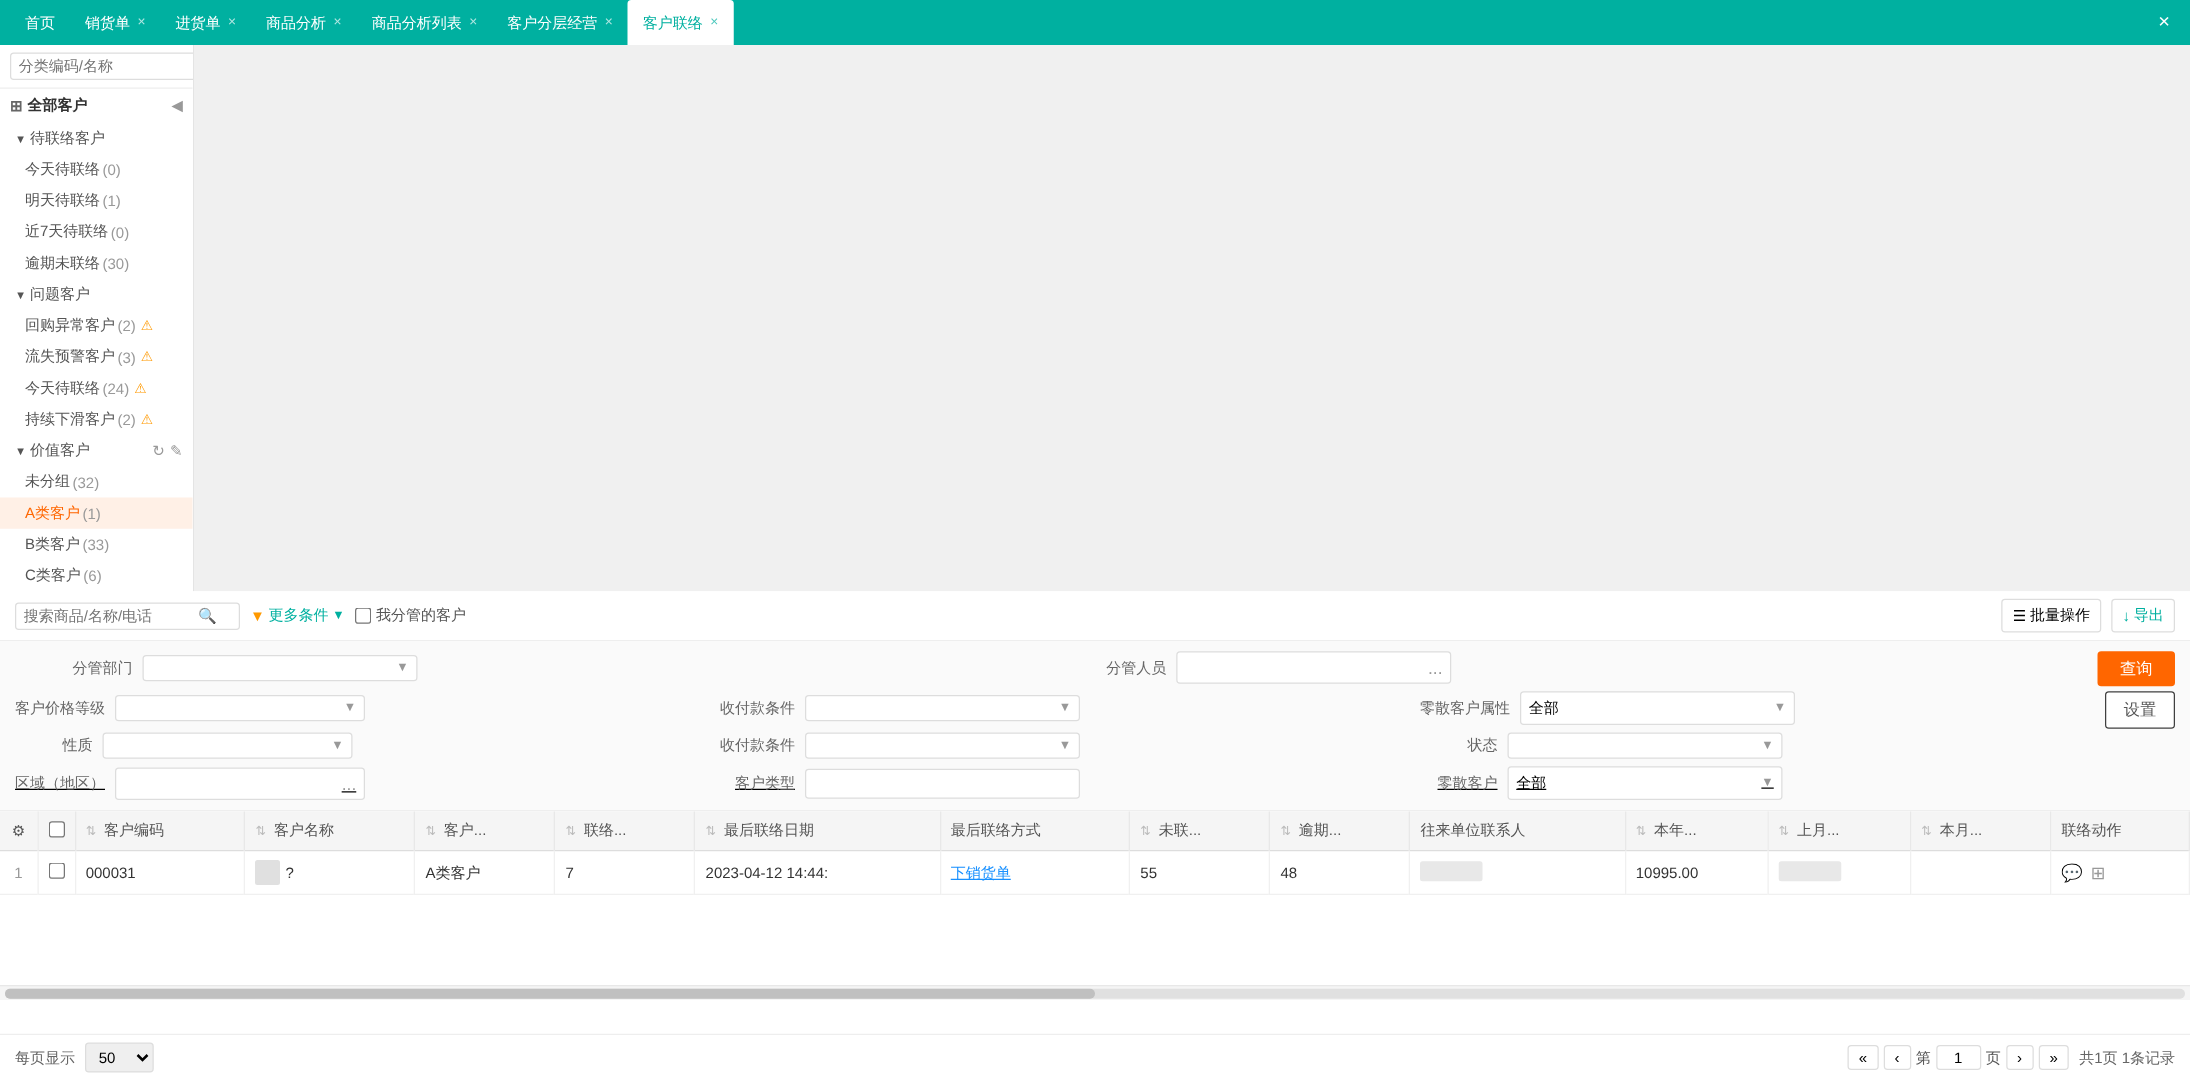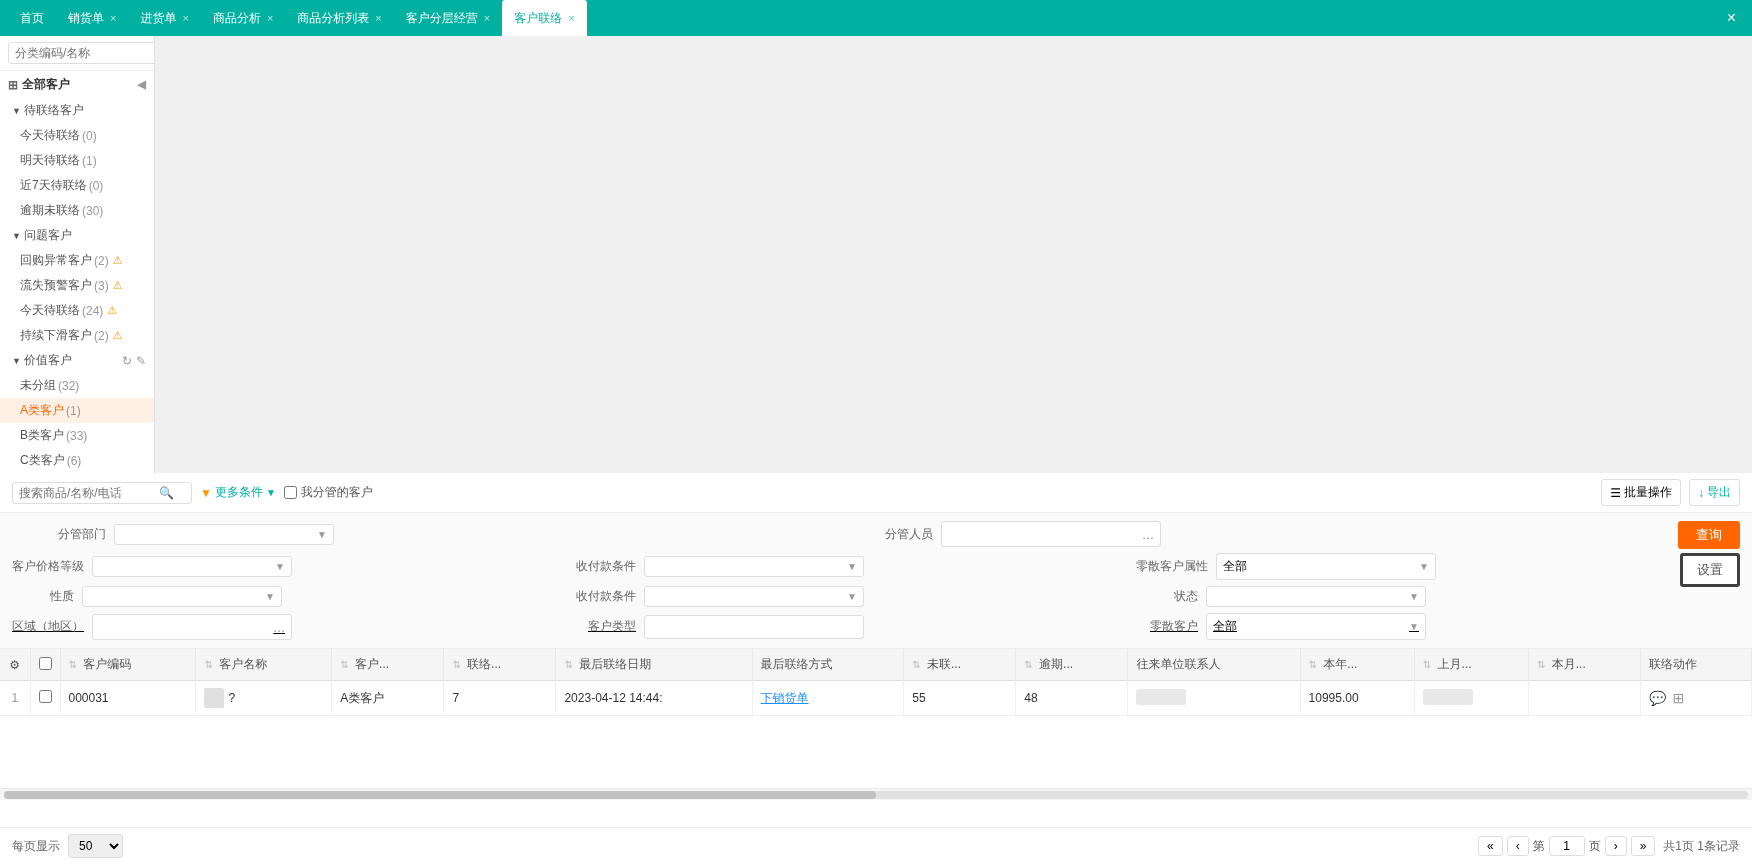--- a/index.html
+++ b/index.html
@@ -241,21 +241,21 @@
       color: white;
       border: none;
       padding: 5px 18px;
       border-radius: 3px;
       cursor: pointer;
       font-size: 13px;
     }
     .btn-settings {
       background: white;
       color: #555;
-      border: 3px solid #404040;
+      border: 1px solid #404040;
       padding: 5px 14px;
       border-radius: 3px;
       cursor: pointer;
       font-size: 13px;
       margin-top: 4px;
     }
 
     .filter-actions {
       display: flex;
       flex-direction: column;

